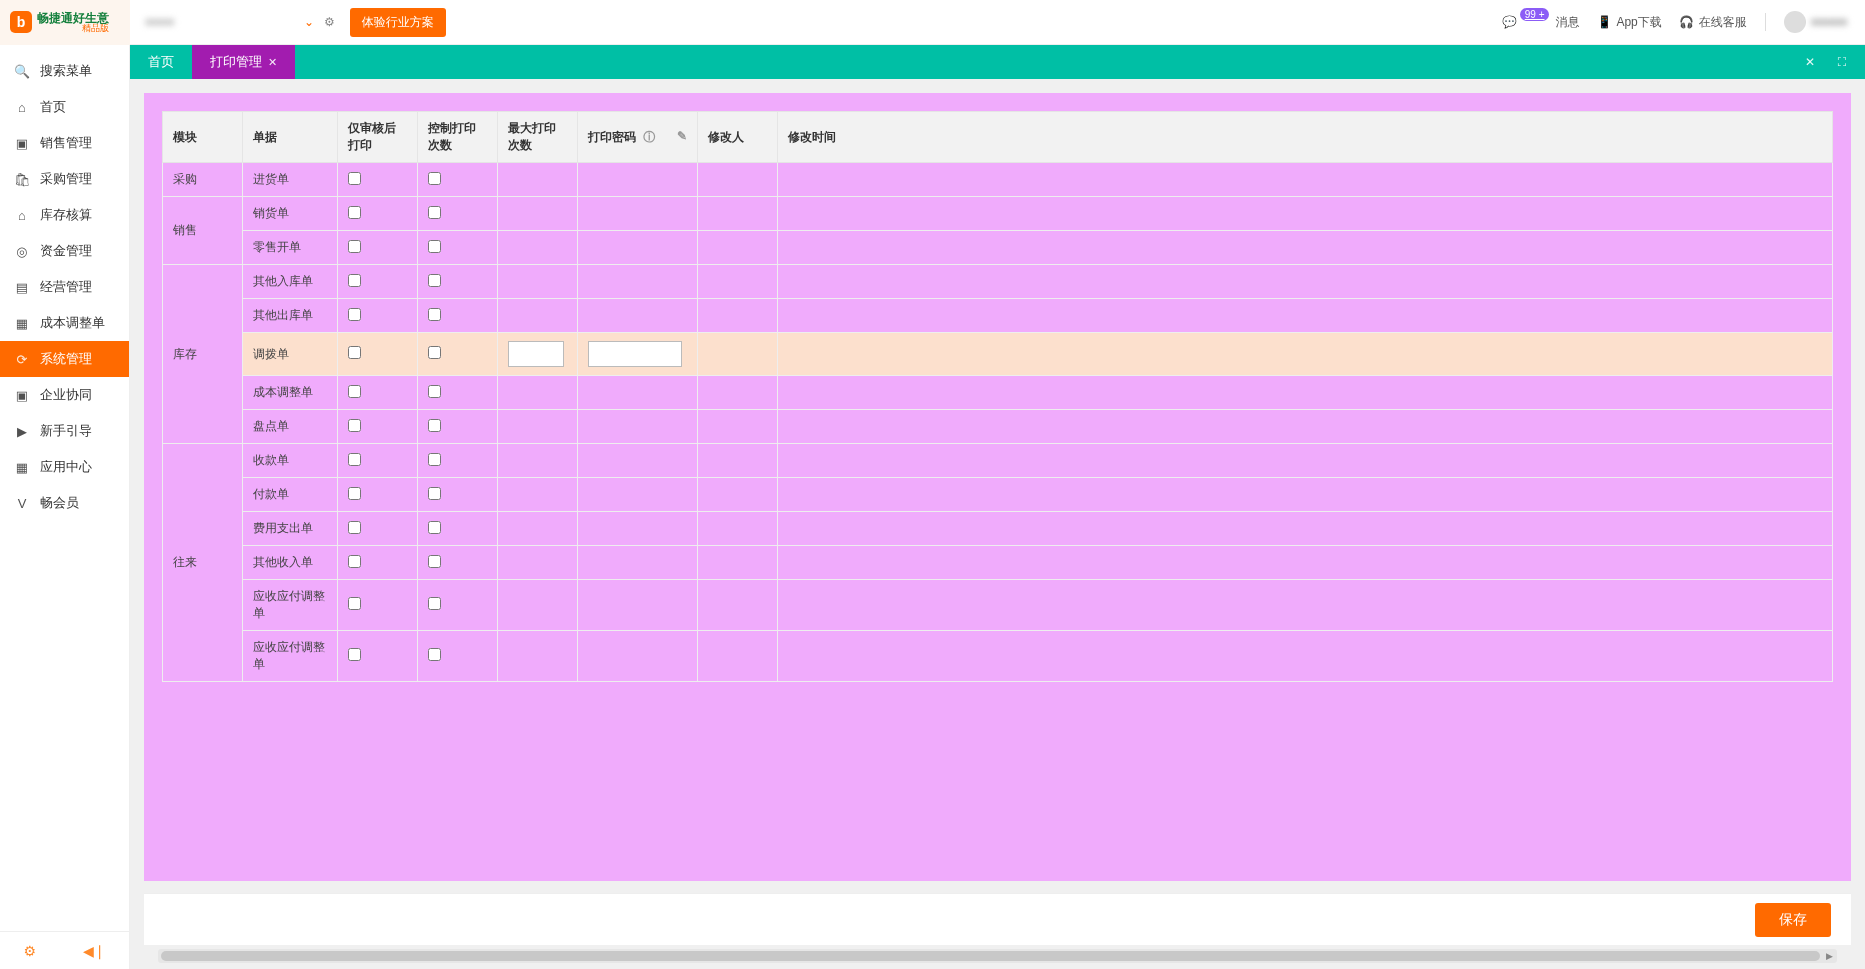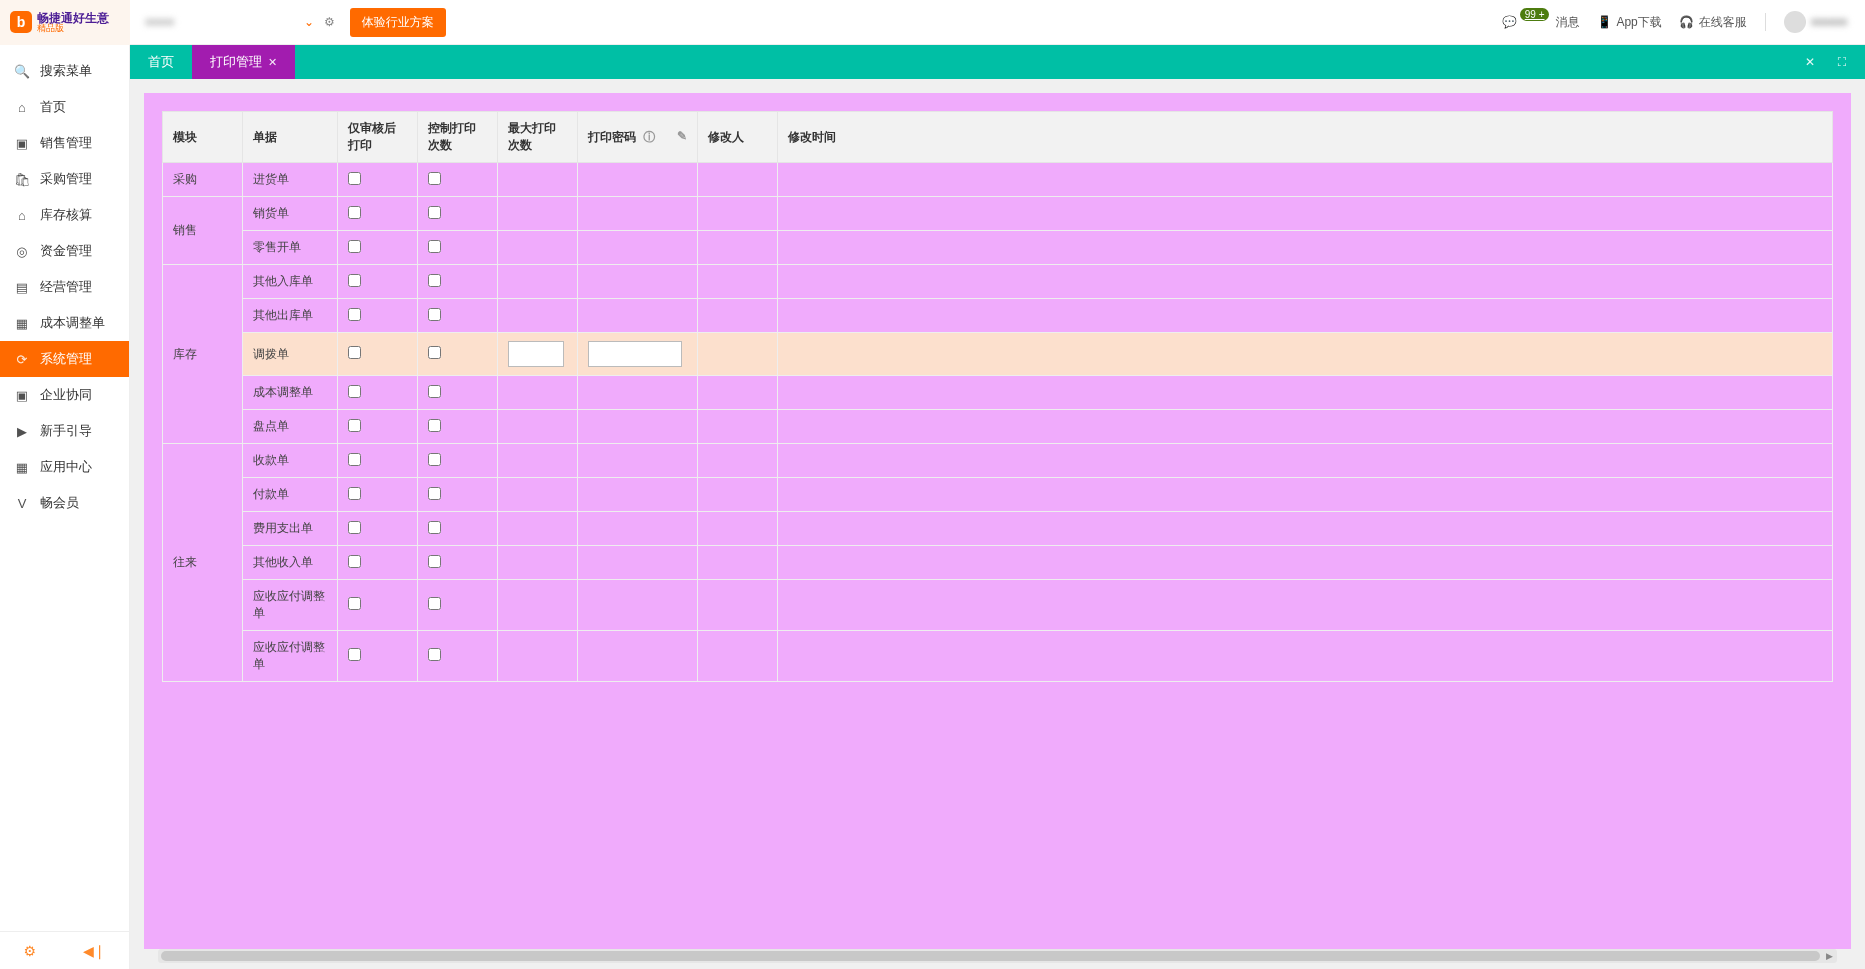--- a/index.html
+++ b/index.html
@@ -4,29 +4,29 @@
 <style>
 * { margin: 0; padding: 0; box-sizing: border-box; }
 body { font-family: "Microsoft YaHei", Arial, sans-serif; font-size: 12px; color: #333; background: #f5f5f5; overflow: hidden; }
 .app { display: flex; flex-direction: column; width: 1865px; height: 969px; background: #fff; }
 
 
 .topbar { height: 45px; display: flex; align-items: center; border-bottom: 1px solid #eee; background: #fff; }
 .logo-area { width: 130px; height: 45px; display: flex; align-items: center; gap: 5px; padding-left: 10px; background: #fdf5ee; }
 .logo-icon { width: 22px; height: 22px; background: #ff6a00; border-radius: 5px; display:flex; align-items:center; justify-content:center; color:#fff; font-weight:bold; font-size:14px;}
 .logo-text { display:flex; flex-direction:column; line-height:1; }
-.logo-text .t1 { color:#4c1d95; font-size:12px; font-weight:bold;}
-.logo-text .t2 { color:#ff6a00; font-size:9px; }
+.logo-text .t1 { color:#15803d; font-size:12px; font-weight:bold;}
+.logo-text .t2 { color:#ff6a00; font-size:9px;text-align:right; }
 .tenant { margin-left: 15px; color:#bbb; filter: blur(3px); }
 .tenant-caret { color:#ff6a00; margin-left:130px; cursor:pointer; }
 .gear-top { margin-left:10px; color:#888; cursor:pointer; }
 .cta-btn { margin-left: 15px; background:#ff6a00; color:#fff; border:none; padding:6px 12px; border-radius:3px; cursor:pointer; font-size:12px;}
 .top-right { margin-left:auto; display:flex; align-items:center; gap:18px; padding-right:18px; color:#555; }
 .tr-item { display:flex; align-items:center; gap:4px; cursor:pointer; font-size:12px;}
-.badge { background:#4d7c0f; color:#fff; border-radius:8px; font-size:10px; padding:1px 5px; position:relative; top:-8px; left:-2px;text-decoration:underline;}
+.badge { background:#8b5cf6; color:#fff; border-radius:8px; font-size:10px; padding:1px 5px; position:relative; top:-8px; left:-2px;text-decoration:underline;}
 .avatar-area { display:flex; align-items:center; gap:5px; }
 .avatar-area .av { width:22px; height:22px; background:#ddd; border-radius:50%; }
 .avatar-area .nm { filter:blur(3px); color:#aaa;}
 .divider-v { width:1px; height:18px; background:#ddd;}
 
 
 .body { flex:1; display:flex; min-height:0;}
 .sidebar { width:130px; background:#fff; border-right:1px solid #eee; display:flex; flex-direction:column; }
 .side-list { flex:1; padding-top:8px;}
 .side-item { display:flex; align-items:center; gap:10px; padding:9px 14px; color:#333; cursor:pointer; font-size:13px;}
@@ -350,20 +350,23 @@
                   <td><input type="checkbox" style=""></td>
                   <td></td>
                   <td></td>
                   <td></td>
                   <td></td>
                 </tr>
               </tbody>
           </table>
         </div>
 
+        <div class="footer">
+          <button class="save-btn">保存</button>
+        </div>
 
         <div class="hscroll">
           <div class="thumb"></div>
           <span class="arrow">▶</span>
         </div>
       </div>
     </div>
   </div>
 </div>
 

